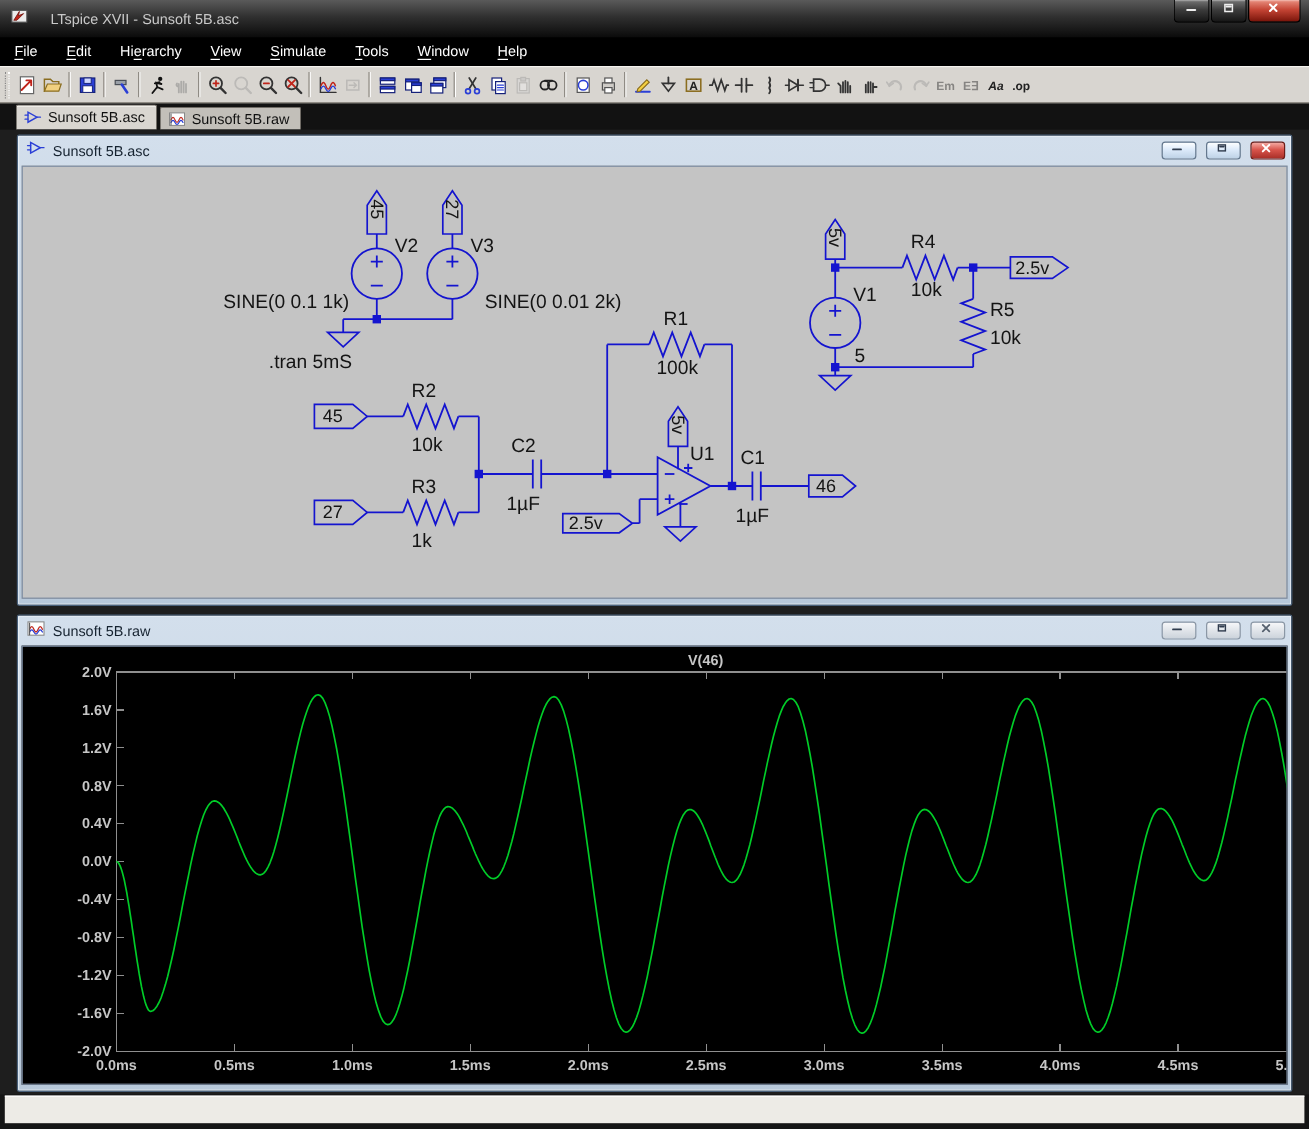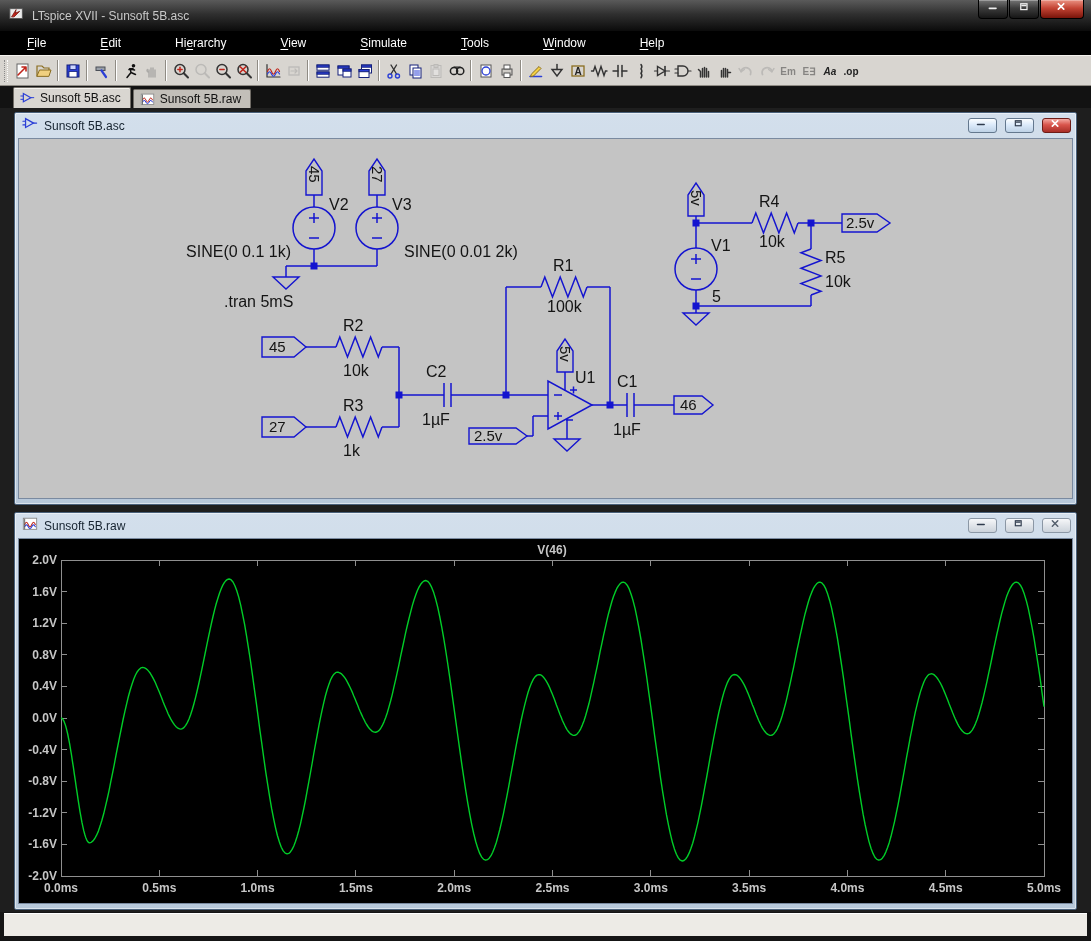--- a/index.html
+++ b/index.html
@@ -1,25 +1,25 @@
 <!DOCTYPE html>
 <html><head>
 <meta charset="utf-8">
 <style>
   html,body{margin:0;padding:0;background:#444;}
   *{box-sizing:border-box;}
   .app{position:relative;width:1091px;height:941px;background:#151515;font-family:"Liberation Sans",sans-serif;overflow:hidden;}
   
-  .titlebar{position:absolute;left:0;top:0;right:0;height:31px;background:linear-gradient(#5a5a5a 0%,#303030 45%,#0b0b0b 100%);display:flex;align-items:center;padding-left:9px;gap:7px;color:#c9c9c9;font-size:12px;}
+  .titlebar{position:absolute;left:0;top:0;right:0;height:31px;background:linear-gradient(#5a5a5a 0%,#303030 45%,#0b0b0b 100%);display:flex;align-items:center;padding-left:9px;gap:17px;color:#c9c9c9;font-size:12px;}
   .mbtns{position:absolute;right:7px;top:0;display:flex;}
   .mbtn{width:30px;height:19px;margin-left:1px;border:1px solid #000;border-top:none;border-radius:0 0 4px 4px;background:linear-gradient(#757575,#3c3c3c 45%,#161616);box-shadow:inset 0 1px 0 rgba(255,255,255,.3);display:flex;align-items:center;justify-content:center;}
   .mbtn.close{width:44px;background:linear-gradient(#ea9181,#c44434 45%,#79140a);}
   
   .menubar{position:absolute;top:31px;left:0;right:0;height:24px;background:#000;color:#fff;display:flex;align-items:center;font-size:12px;}
-  .menu-item{padding:4px 27px;cursor:default;}
+  .menu-item{padding:4px 12px;cursor:default;}
   .menu-item u{text-underline-offset:2px;}
   
   .toolbar{position:absolute;top:55px;left:0;right:0;height:31px;background:#d8d5d0;border-top:1px solid #f4f2ee;border-bottom:1px solid #8f8b84;display:flex;align-items:center;padding-left:3px;}
   .tb-handle{width:4px;height:22px;margin:0 4px 0 1px;border-left:1px dotted #888;border-right:1px dotted #fff;}
   .toolbtn{width:21px;height:23px;display:flex;align-items:center;justify-content:center;}
   .toolbtn.disabled{filter:grayscale(1) opacity(.45);text-decoration:underline;}
   .tbsep{width:0;height:21px;border-left:1px solid #8f8b84;border-right:1px solid #ffffff;margin:0 3px;}
   
   .tabbar{position:absolute;top:87px;left:0;right:0;height:21px;background:#121212;display:flex;align-items:flex-end;padding-left:13px;}
   .tab{height:19px;display:flex;align-items:center;gap:5px;padding:0 9px 0 6px;font-size:12px;color:#101010;background:#c2bfb9;border:1px solid #706c66;border-bottom:none;border-radius:2px 2px 0 0;margin-right:2px;}
@@ -27,21 +27,21 @@
   
   .mdi{position:absolute;top:108px;left:0;right:0;height:804px;background:#1e1e1e;}
   .win{position:absolute;background:linear-gradient(#d3dfec,#b7c8da);border:1px solid #49607a;border-radius:2px;box-shadow:inset 0 0 0 1px rgba(255,255,255,.5);}
   .win-tb{height:25px;display:flex;align-items:center;padding:0 5px 0 7px;gap:6px;font-size:12px;color:#15222f;}
   .win-title{flex:1;}
   .wbtn{width:29px;height:15px;margin-left:2px;border:1px solid #64788e;border-radius:3px;background:linear-gradient(#fcfeff,#dceafa 45%,#bed2e6);display:flex;align-items:center;justify-content:center;}
   .wbtn.close-active{background:linear-gradient(#f4a9a2,#d8544b 45%,#a92f28);border-color:#6e1d18;}
   .win.inactive .wbtn{background:linear-gradient(#f6f7f9,#e2e6eb 45%,#ccd3db);border-color:#8b97a5;}
   .win-body{margin:0 3px 3px 3px;border:1px solid #7a8aa0;overflow:hidden;}
   .schem-body{background:#c4c4c4;}
-  .wave-body{background:#000;}
+  .wave-body{background:#000;padding-left:36px;}
   
   .statusbar{position:absolute;left:4px;right:4px;top:913px;height:23px;background:#edebe6;border-top:1px solid #ffffff;display:flex;align-items:center;padding-left:9px;font-size:12px;color:#333;}
   
   .w{stroke:#1414cf;stroke-width:1.5;fill:none;}
   .j{fill:#1414cf;stroke:none;}
   .fl{stroke:#1414cf;stroke-width:1.4;fill:none;}
   .tx{font-family:"Liberation Sans",sans-serif;font-size:15px;fill:#141414;}
   .tx2{font-family:"Liberation Sans",sans-serif;font-size:16px;fill:#141414;}
   
   .axis{stroke:#8f8f8f;stroke-width:1;fill:none;shape-rendering:crispEdges;}

